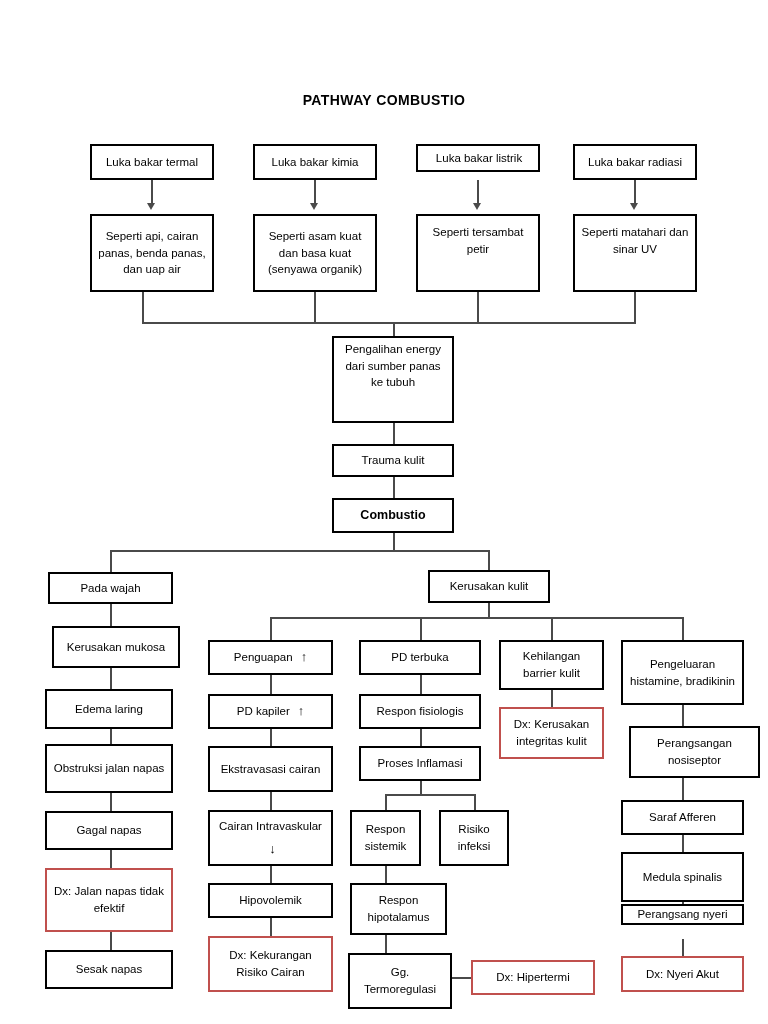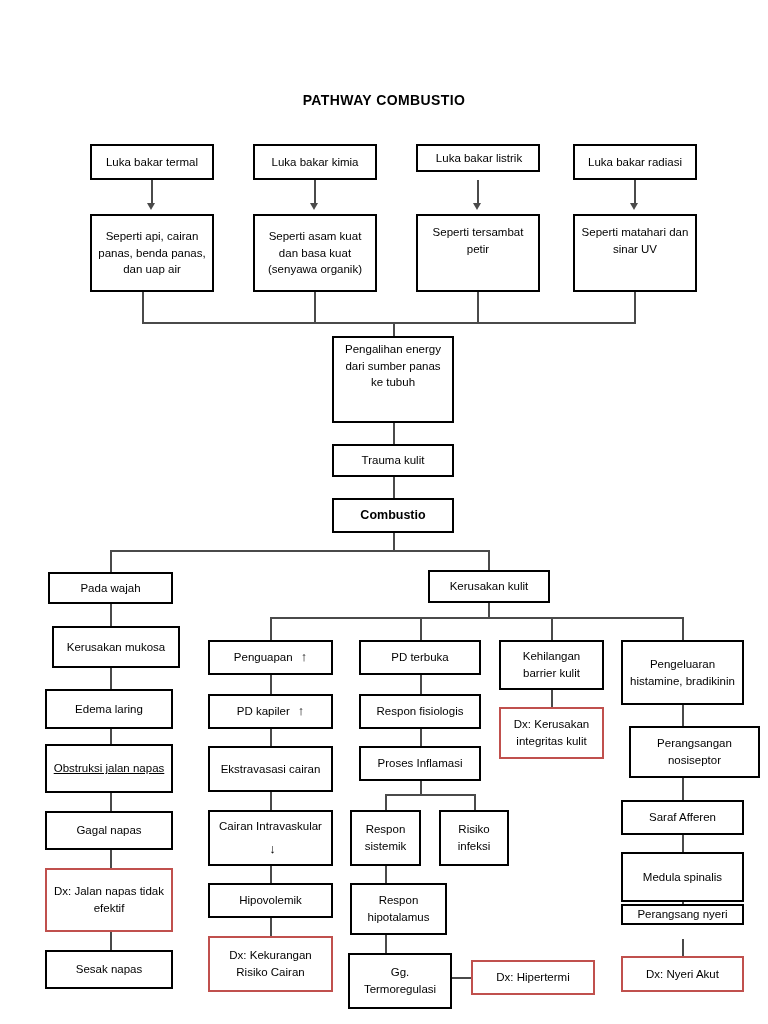--- a/index.html
+++ b/index.html
@@ -107,21 +107,21 @@
 
   <div class="node" style="left:48px;top:572px;width:125px;height:32px;">Pada wajah</div>
   <div class="ln v" style="left:110px;top:604px;height:22px;"></div>
 
   <div class="node" style="left:45px;top:626px;width:128px;height:42px;margin-left:7px;">Kerusakan mukosa</div>
   <div class="ln v" style="left:110px;top:668px;height:21px;"></div>
 
   <div class="node" style="left:45px;top:689px;width:128px;height:40px;">Edema laring</div>
   <div class="ln v" style="left:110px;top:729px;height:15px;"></div>
 
-  <div class="node" style="left:45px;top:744px;width:128px;height:49px;text-decoration:underline;">Obstruksi jalan napas</div>
+  <div class="node" style="left:45px;top:744px;width:128px;height:49px;">Obstruksi jalan napas</div>
   <div class="ln v" style="left:110px;top:793px;height:18px;"></div>
 
   <div class="node" style="left:45px;top:811px;width:128px;height:39px;">Gagal napas</div>
   <div class="ln v" style="left:110px;top:850px;height:18px;"></div>
 
   <div class="node dx" style="left:45px;top:868px;width:128px;height:64px;">Dx: Jalan napas tidak efektif</div>
   <div class="ln v" style="left:110px;top:932px;height:18px;"></div>
 
   <div class="node" style="left:45px;top:950px;width:128px;height:39px;">Sesak napas</div>
 

